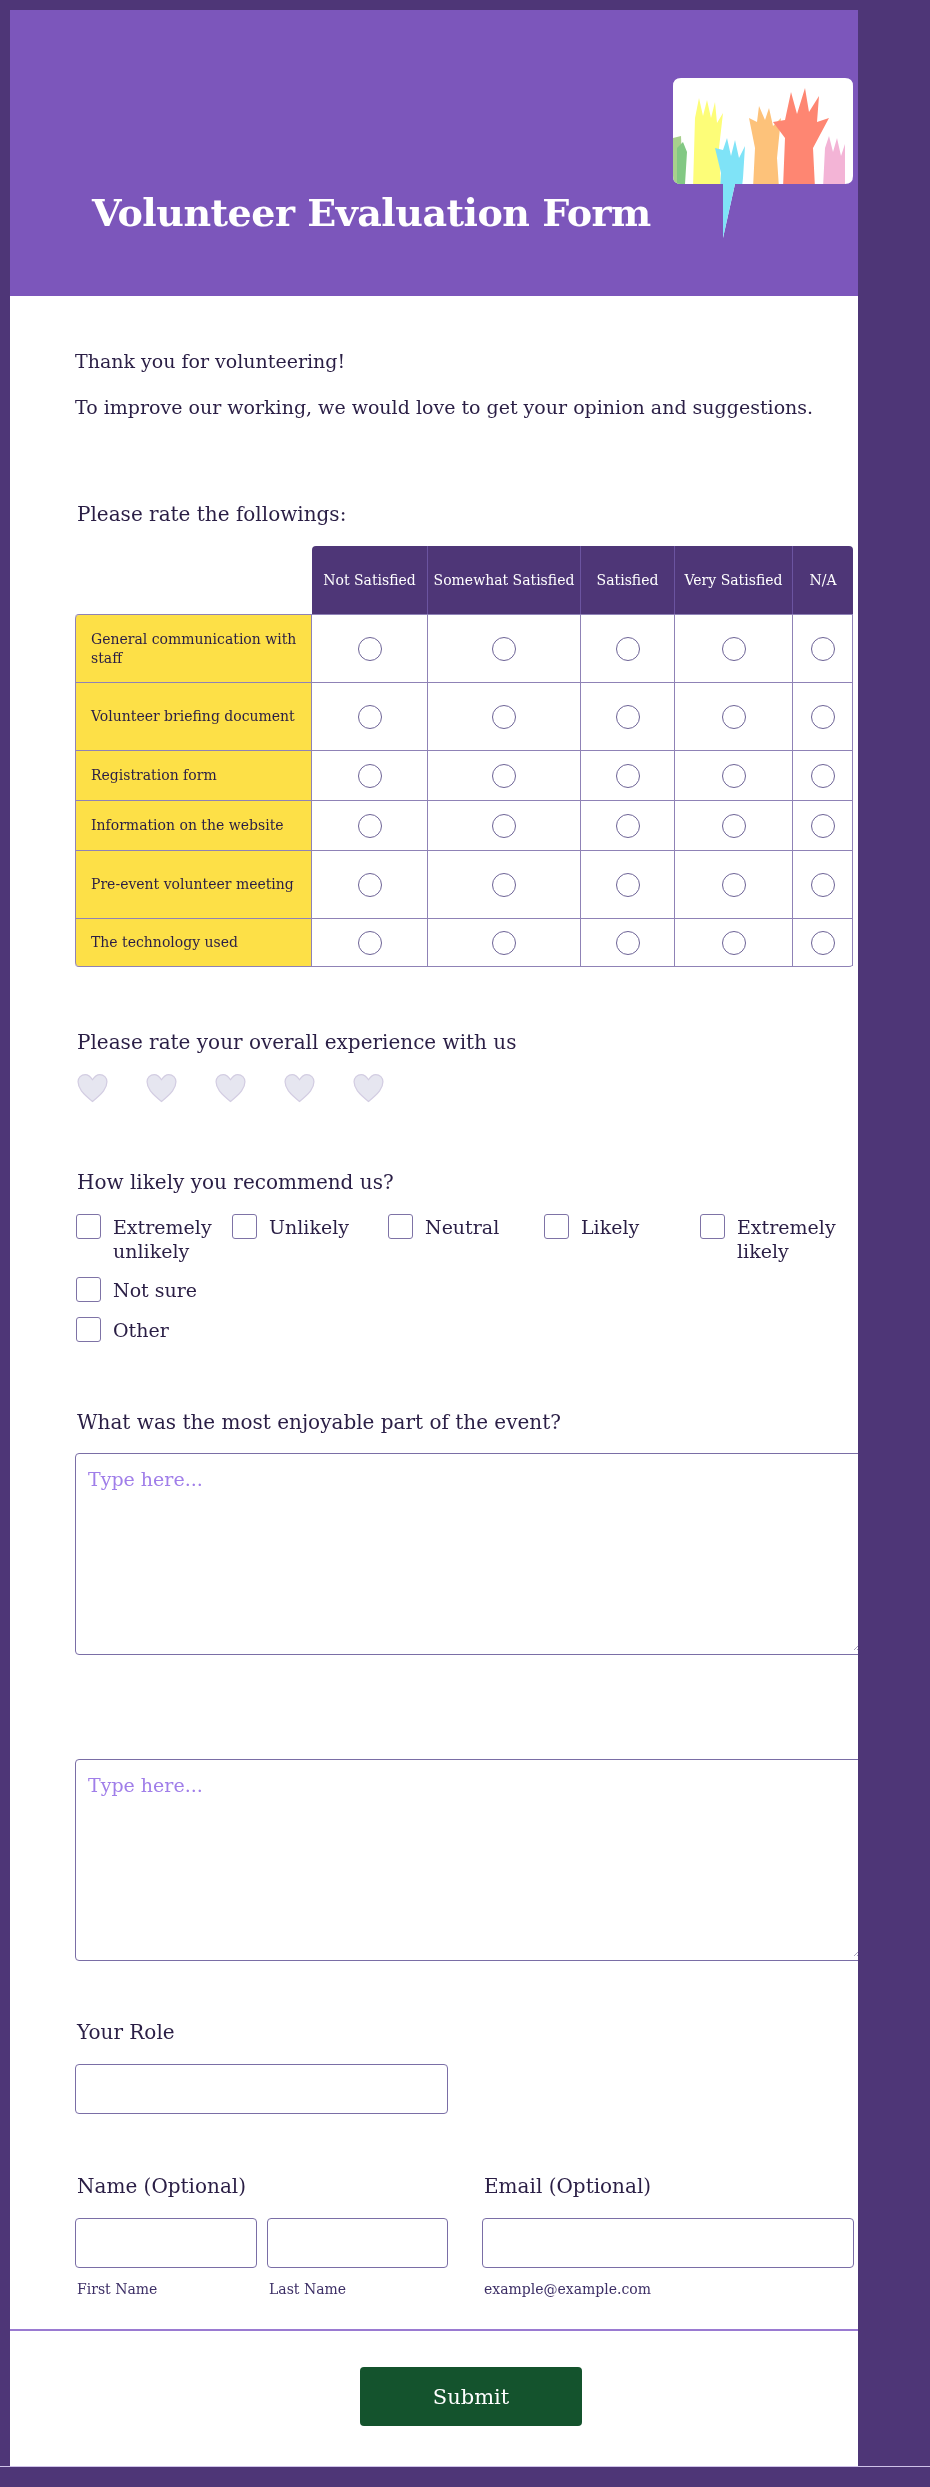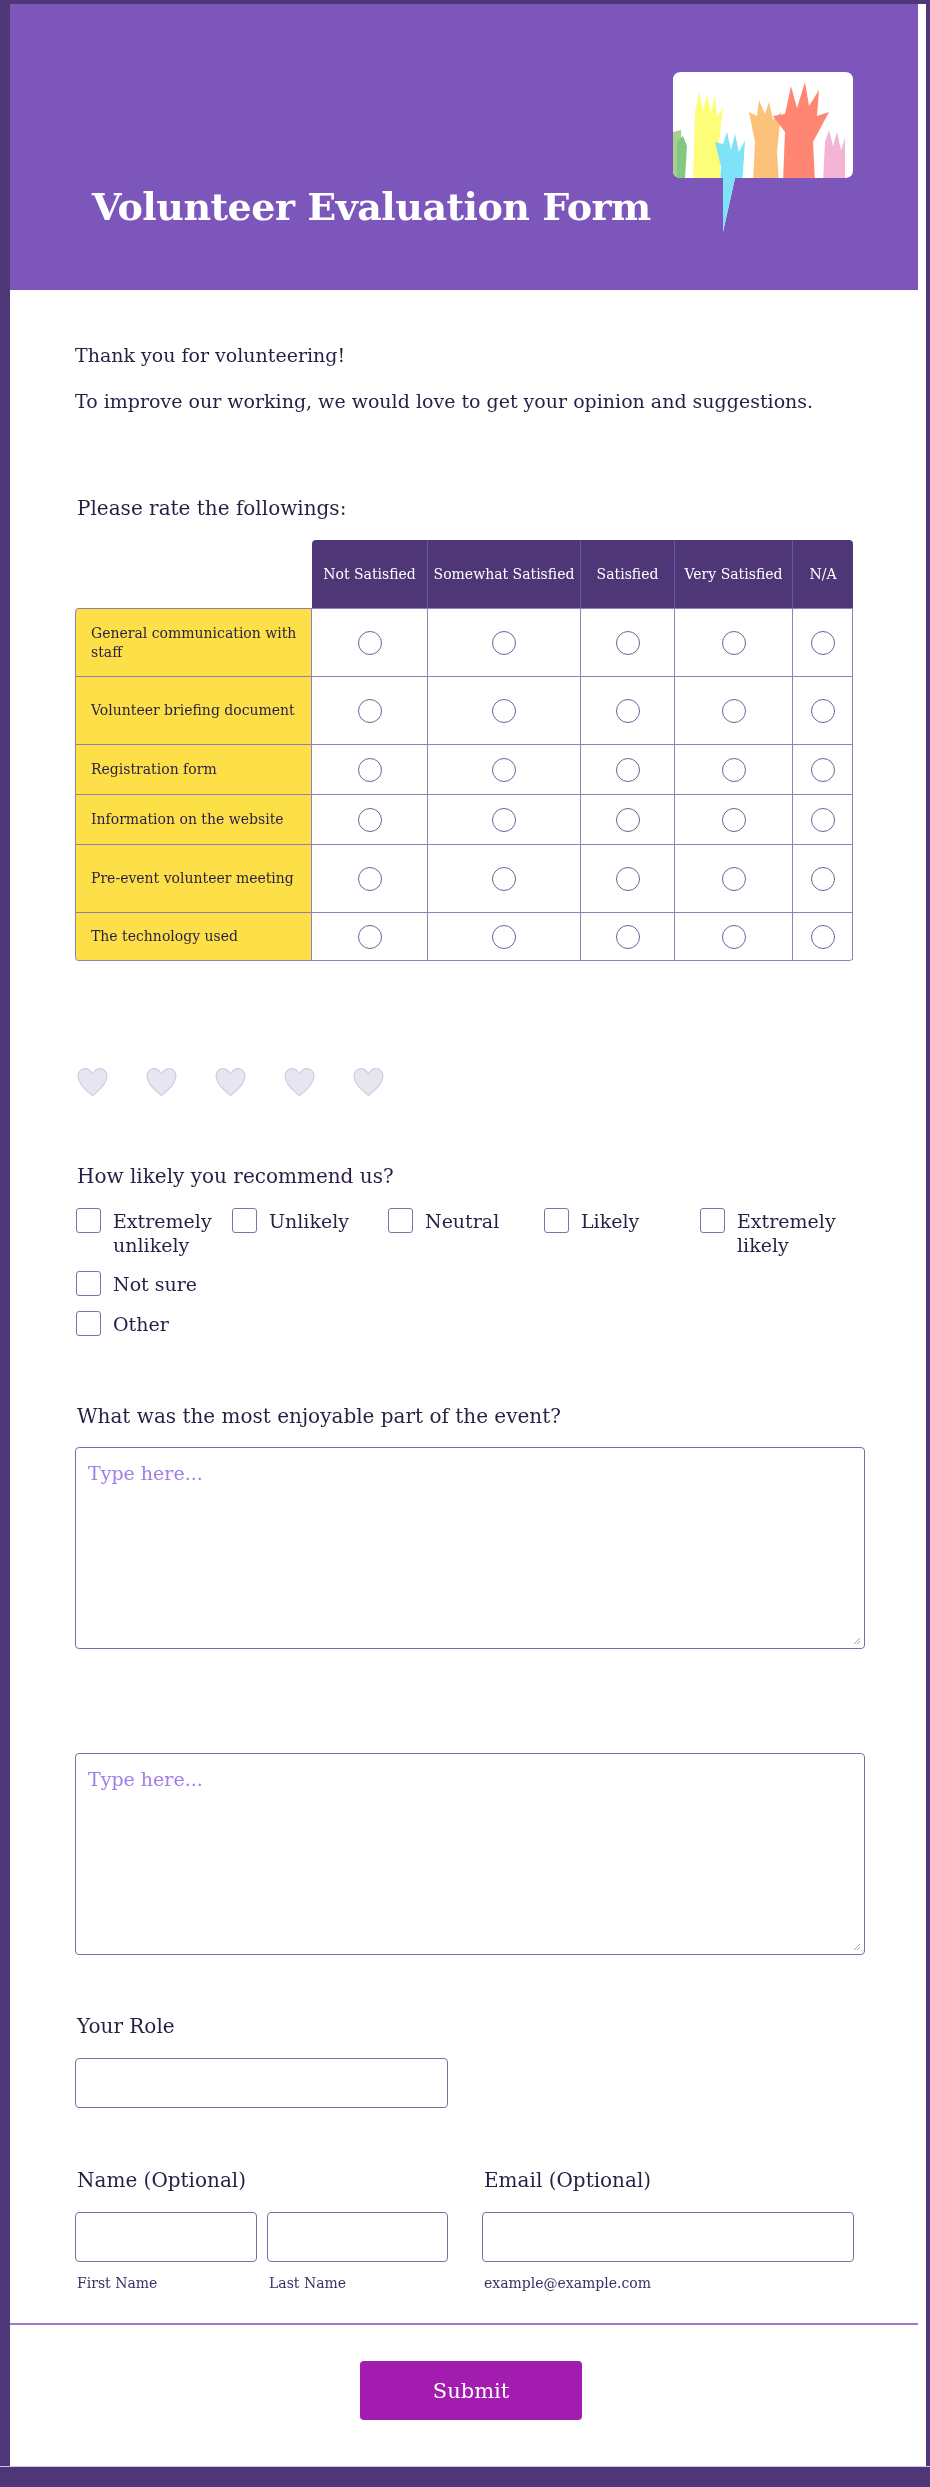--- a/index.html
+++ b/index.html
@@ -1,18 +1,18 @@
 <!DOCTYPE html>
 <html><head>
 <meta charset="utf-8">
 <style>
   * { box-sizing: border-box; margin: 0; padding: 0; }
   html, body { width: 930px; height: 2487px; background: #4e3677; }
   body { font-family: "DejaVu Serif", "Liberation Serif", serif; color: #2a1e45; position: relative; overflow: hidden; }
-  .frame { position: absolute; left: 10px; top: 4px; width: 916px; height: 2466px; background: #ffffff; overflow: hidden; }
+  .frame { position: absolute; left: 10px; top: 10px; width: 848px; height: 2466px; background: #ffffff; overflow: hidden; }
   .header { position: absolute; left: 0; top: 0; width: 908px; height: 286px; background: #7c56bb; }
   .title { position: absolute; left: 82px; top: 180px; font-family: "DejaVu Serif", serif; font-weight: bold; font-size: 38px; color: #ffffff; letter-spacing: -0.5px; white-space: nowrap; }
   .bubble { position: absolute; left: 663px; top: 68px; width: 180px; height: 162px; }
   .intro { position: absolute; left: 65px; font-size: 19px; color: #2a1e45; white-space: nowrap; }
   .q-label { position: absolute; left: 67px; font-size: 20px; color: #2a1e45; white-space: nowrap; }
   
   .matrix { position: absolute; left: 65px; top: 536px; width: 778px; }
   .mhead { position: absolute; left: 237px; top: 0; width: 541px; height: 68px; background: #4e3677; border-radius: 4px 4px 0 0; display: flex; }
   .mhead .col { color: #fff; font-size: 14px; display: flex; align-items: center; justify-content: center; text-align: left; line-height: 18px; border-right: 1px solid #6b54a0; height: 100%; }
   .mhead .col:last-child { border-right: none; }
@@ -26,21 +26,21 @@
   .heart { width: 33px; height: 32px; }
   
   .cb { position: absolute; display: flex; align-items: flex-start; font-size: 19px; line-height: 24px; color: #2a1e45; }
   .cb .box { width: 25px; height: 25px; border: 1.5px solid #7e73a6; border-radius: 3px; margin-right: 12px; flex: none; margin-top: -1px; }
   
   .ta { position: absolute; left: 65px; width: 790px; height: 202px; border: 1.5px solid #7a6ea6; border-radius: 4px; background: #fff; padding: 14px 12px; font-size: 19px; color: #a07ee9; font-family: "DejaVu Serif", serif; }
   .ta .grip { position: absolute; right: 3px; bottom: 3px; width: 10px; height: 10px; }
   .inp { position: absolute; height: 50px; border: 1.5px solid #7a6ea6; border-radius: 4px; background: #fff; }
   .sub { position: absolute; font-size: 14px; color: #3d2f66; white-space: nowrap; }
   .divider { position: absolute; left: 0; top: 2319px; width: 908px; height: 2px; background: #9a7ad1; }
-  .submit { position: absolute; left: 350px; top: 2357px; width: 222px; height: 59px; background: #a21caf; border-radius: 4px; color: #fff; font-size: 21px; display: flex; align-items: center; justify-content: center; font-family: "DejaVu Serif", serif; }
+  .submit { position: absolute; left: 350px; top: 2357px; width: 222px; height: 59px; background: #14532d; border-radius: 4px; color: #fff; font-size: 21px; display: flex; align-items: center; justify-content: center; font-family: "DejaVu Serif", serif; }
   .bottom-band { position: absolute; left: 0; top: 2466px; width: 930px; height: 21px; background: #4e3677; border-top: 1px solid #cfc3ea; }
 </style>
 </head>
 <body>
 
 <div class="frame">
 
   <div class="header">
     <svg class="bubble" viewBox="0 0 180 162" width="180" height="162">
       <defs>
@@ -179,20 +179,21 @@
         </div>
       <div class="cell c4">
           <span class="radio"></span>
         </div>
       <div class="cell c5">
           <span class="radio"></span>
         </div>
     </div>
   </div>
 
+  <div class="q-label" style="top:1020px;">Please rate your overall experience with us</div>
   <div class="hearts" style="left:66px;top:1062px;">
     <svg class="heart" viewBox="0 0 32 30">
         <path d="M16 28 C6 20 2 15 2 9 C2 5 5 2 9 2 C12 2 14 4 16 7 C18 4 20 2 23 2 C27 2 30 5 30 9 C30 15 26 20 16 28 Z" fill="#e6e6f0" stroke="#d3cde2" stroke-width="1.2"></path>
       </svg>
     <svg class="heart" viewBox="0 0 32 30">
         <path d="M16 28 C6 20 2 15 2 9 C2 5 5 2 9 2 C12 2 14 4 16 7 C18 4 20 2 23 2 C27 2 30 5 30 9 C30 15 26 20 16 28 Z" fill="#e6e6f0" stroke="#d3cde2" stroke-width="1.2"></path>
       </svg>
     <svg class="heart" viewBox="0 0 32 30">
         <path d="M16 28 C6 20 2 15 2 9 C2 5 5 2 9 2 C12 2 14 4 16 7 C18 4 20 2 23 2 C27 2 30 5 30 9 C30 15 26 20 16 28 Z" fill="#e6e6f0" stroke="#d3cde2" stroke-width="1.2"></path>
       </svg>

